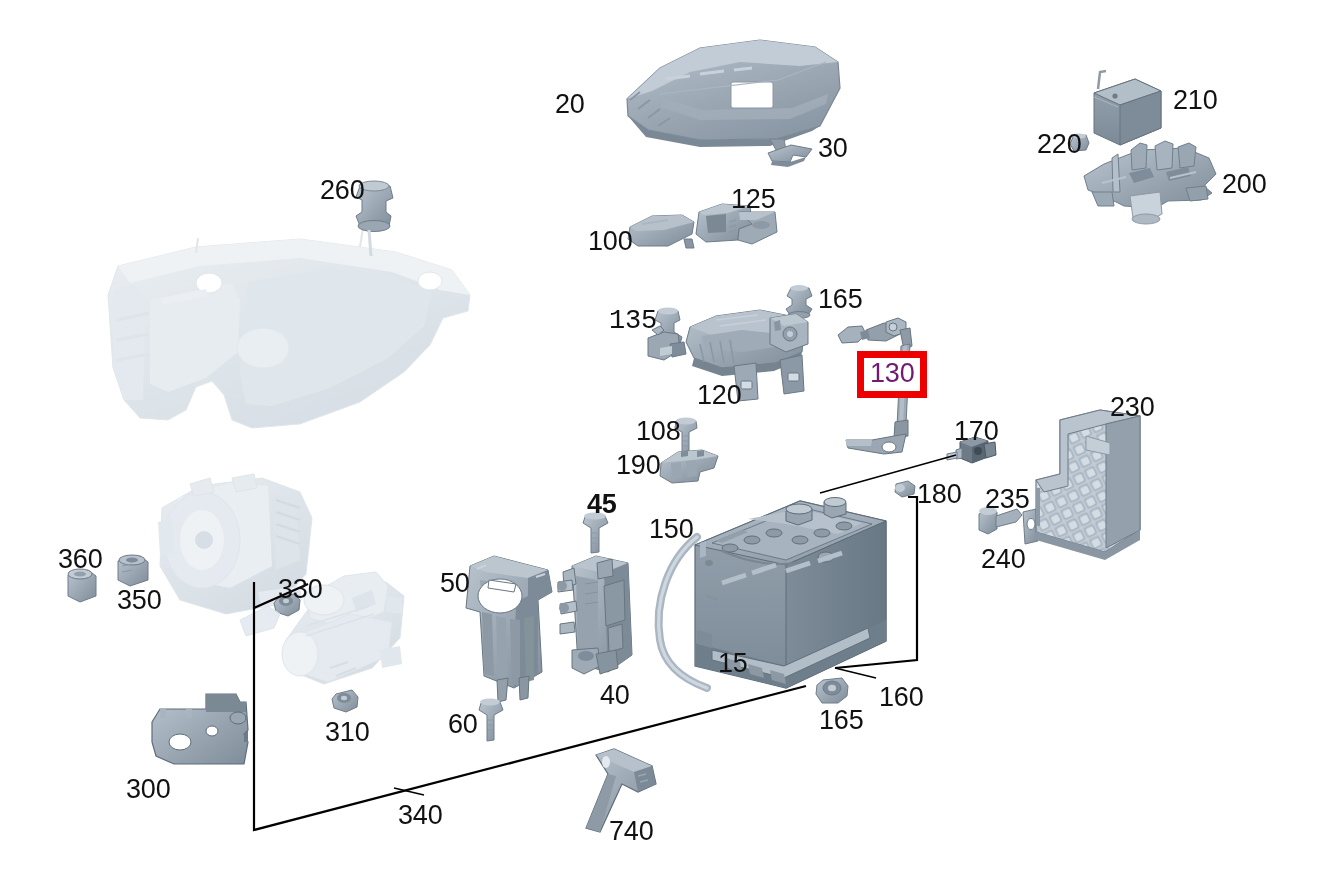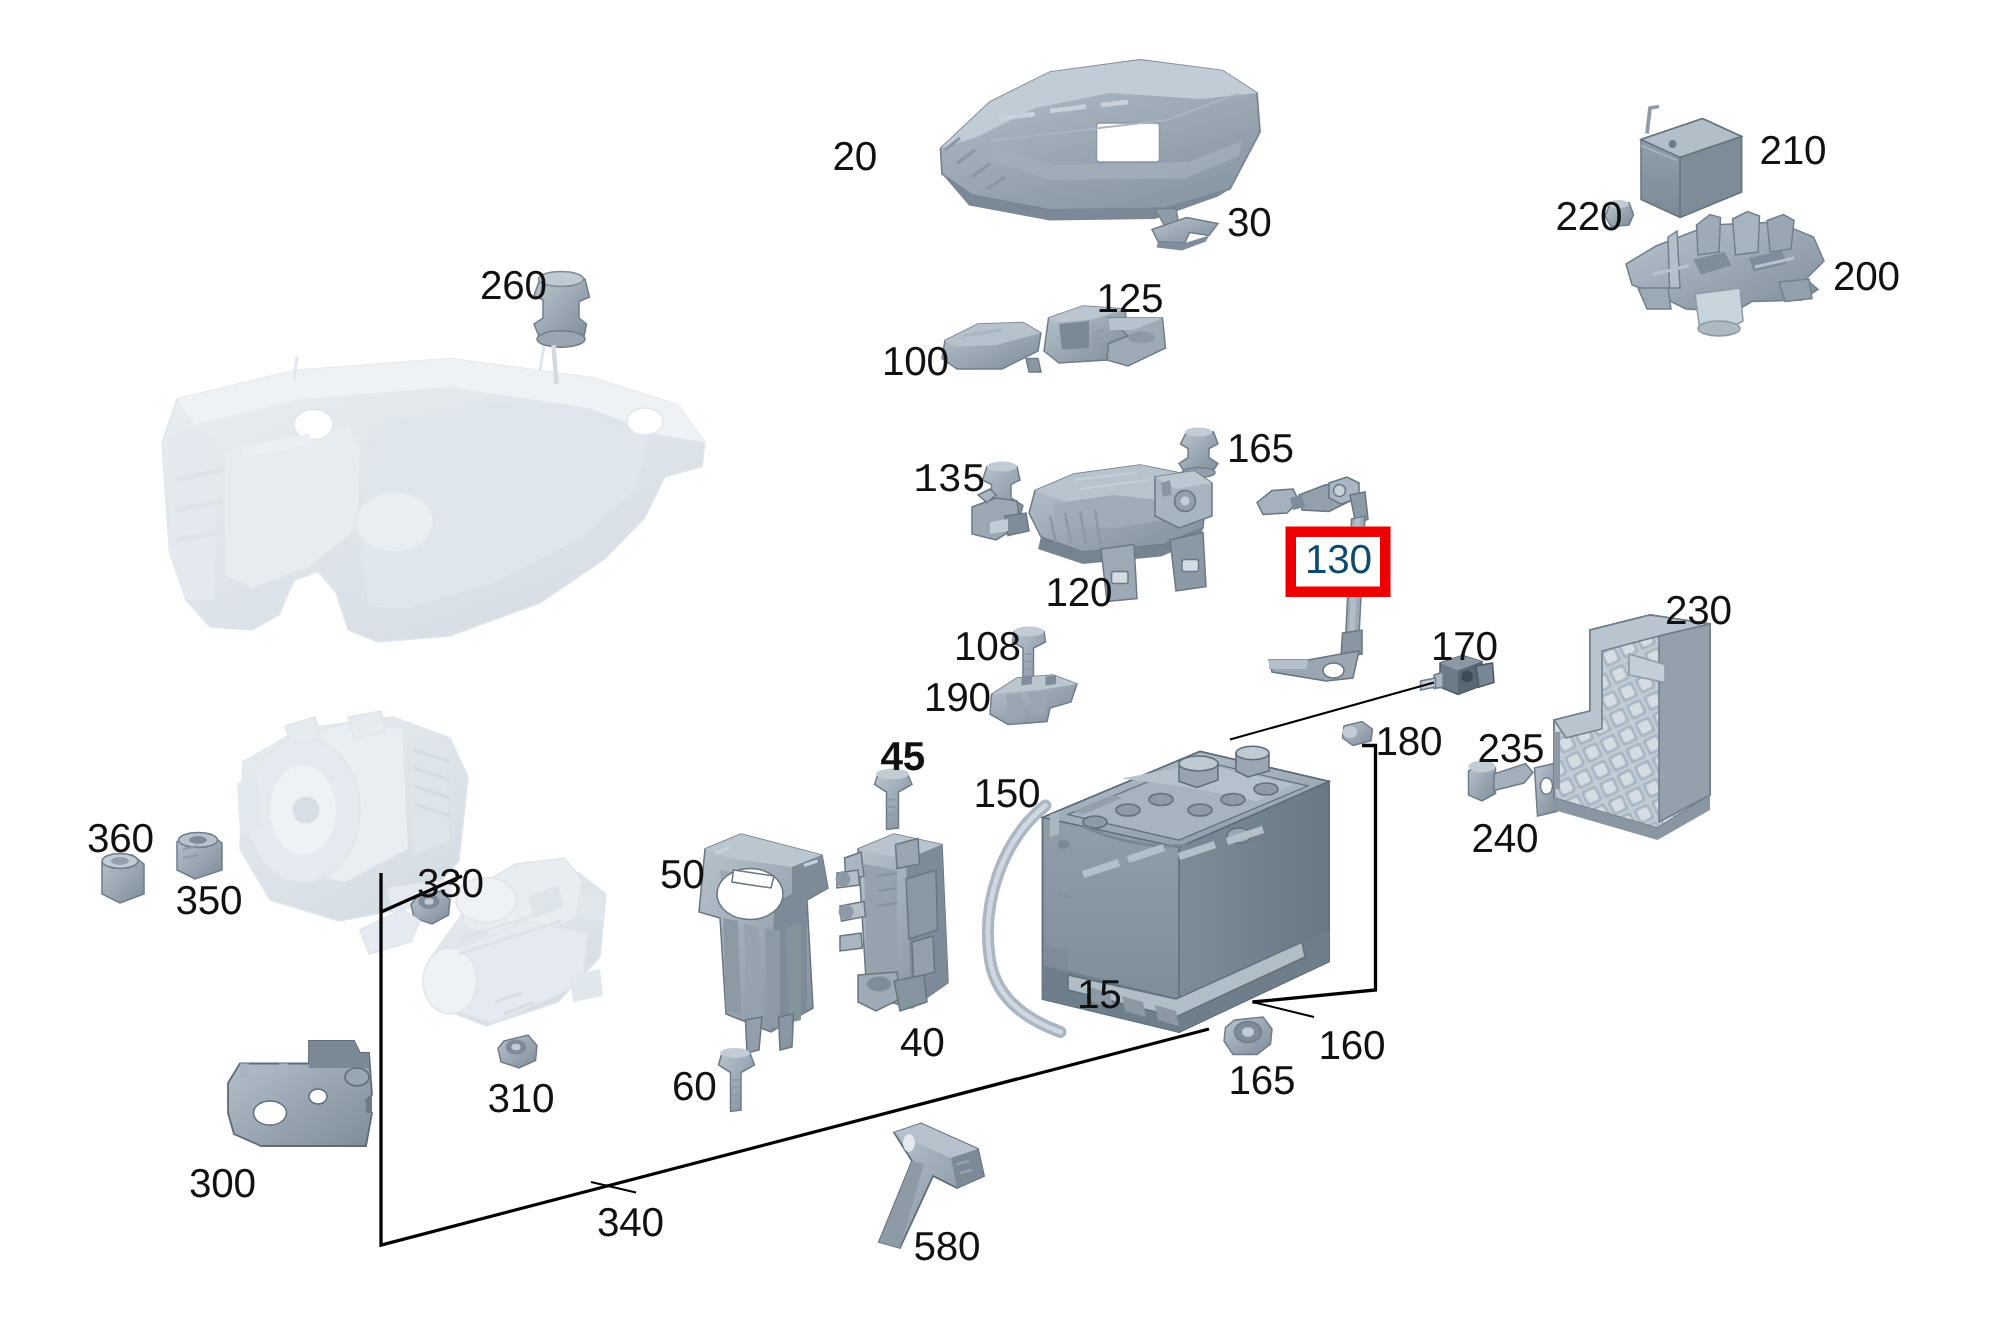--- a/index.html
+++ b/index.html
@@ -30,21 +30,21 @@
     font-size: 27px;
     font-weight: 400;
     color: #111111;
     letter-spacing: -0.2px;
     white-space: nowrap;
     line-height: 1;
     -webkit-font-smoothing: antialiased;
   }
   .callout.highlight {
     background: #ffffff;
-    color: #0c4a6e;
+    color: #701a75;
     border: 7px solid #ee0000;
     padding: 2px 6px 4px 6px;
     box-sizing: border-box;
   }
 </style>
 </head>
 <body>
 
 <div id="stage">
 
@@ -506,15 +506,15 @@
   <div class="callout" style="left:278px; top:576px;">330</div>
   <div class="callout" style="left:117px; top:587px;">350</div>
   <div class="callout" style="left:718px; top:650px;">15</div>
   <div class="callout" style="left:600px; top:682px;">40</div>
   <div class="callout" style="left:879px; top:684px;">160</div>
   <div class="callout" style="left:448px; top:711px;">60</div>
   <div class="callout" style="left:819px; top:707px;">165</div>
   <div class="callout" style="left:325px; top:719px;">310</div>
   <div class="callout" style="left:126px; top:776px;">300</div>
   <div class="callout" style="left:398px; top:802px;">340</div>
-  <div class="callout" style="left:609px; top:818px;">580</div>
+  <div class="callout" style="left:609px; top:818px;">740</div>
 
 </div>
 
 </body></html>

